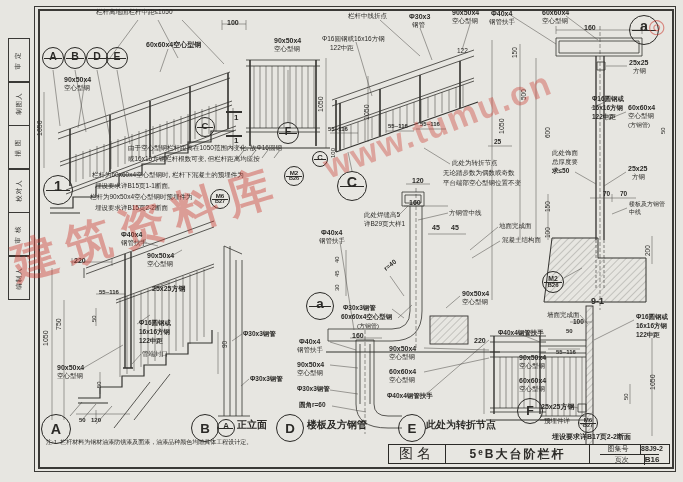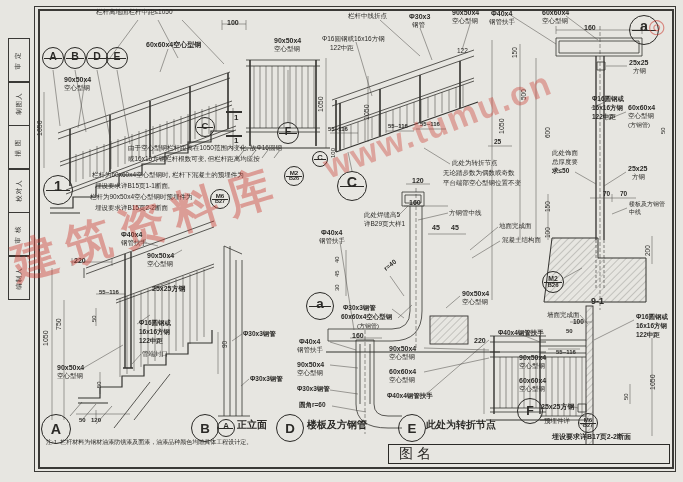--- a/index.html
+++ b/index.html
@@ -387,15 +387,26 @@
       </div>
       <div class="bub plain" style="left: 517px; top: 398px; width: 26px; height: 26px;">
         <div class="lt" style="font-size: 12.35px;">F</div>
       </div>
     </div>
 
   <div class="noteline" style="left:46px;top:438px;font-size:6px;">注:1. 栏杆材料为钢材油漆防锈漆及面漆，油漆品种颜色均随具体工程设计定。</div>
 
   <div class="tb" style="left:388px;top:444px;width:282px;height:20px;">
     <div class="cell" style="width:56px;font-size:14px;letter-spacing:4px;text-align:center;">图名</div>
+    <div class="cell" style="width:144px;font-size:12px;font-weight:bold;letter-spacing:2px;">5ᵉB大台阶栏杆</div>
+    <div class="cell stack" style="width:80px;padding:0;">
+      <div class="row">
+        <div class="c1" style="width:44px;font-size:7px;">图集号</div>
+        <div class="c2" style="flex:1;font-size:7px;font-weight:bold;">88J9-2</div>
+      </div>
+      <div class="row">
+        <div class="c1" style="width:44px;font-size:7px;">页次</div>
+        <div class="c2" style="flex:1;font-size:8px;font-weight:bold;">B16</div>
+      </div>
+    </div>
   </div>
 
 </div>
 
 </body></html>

